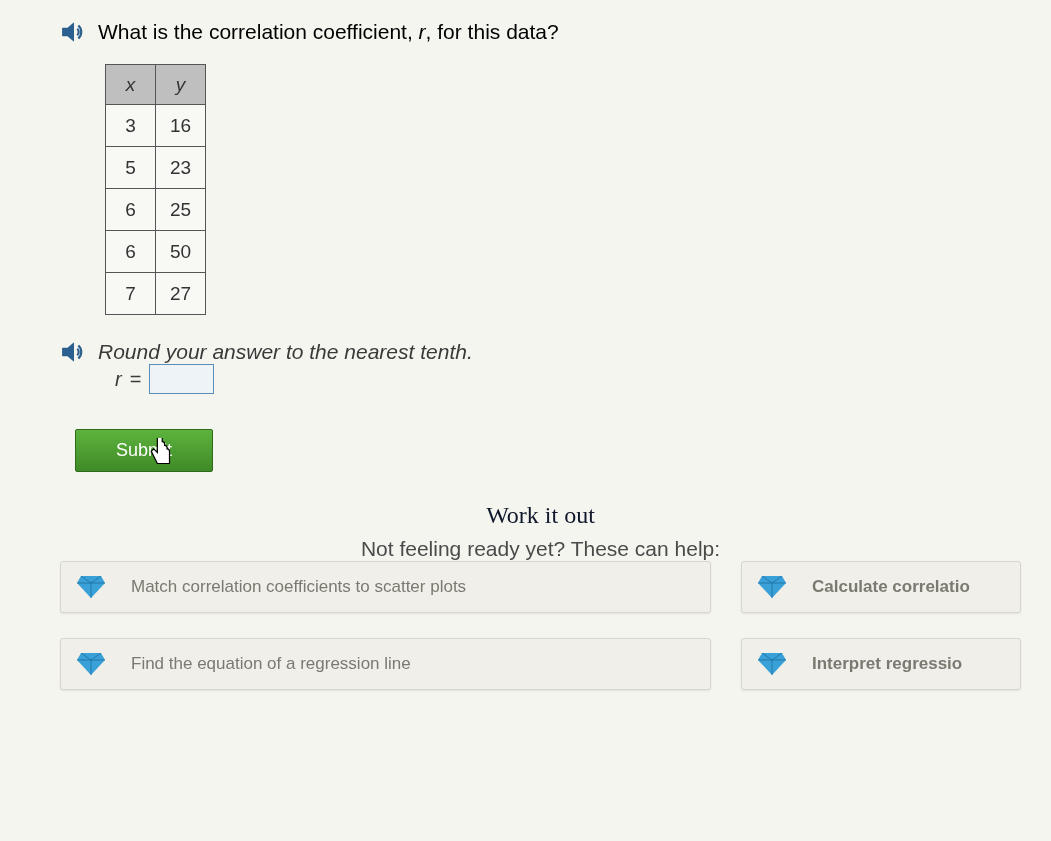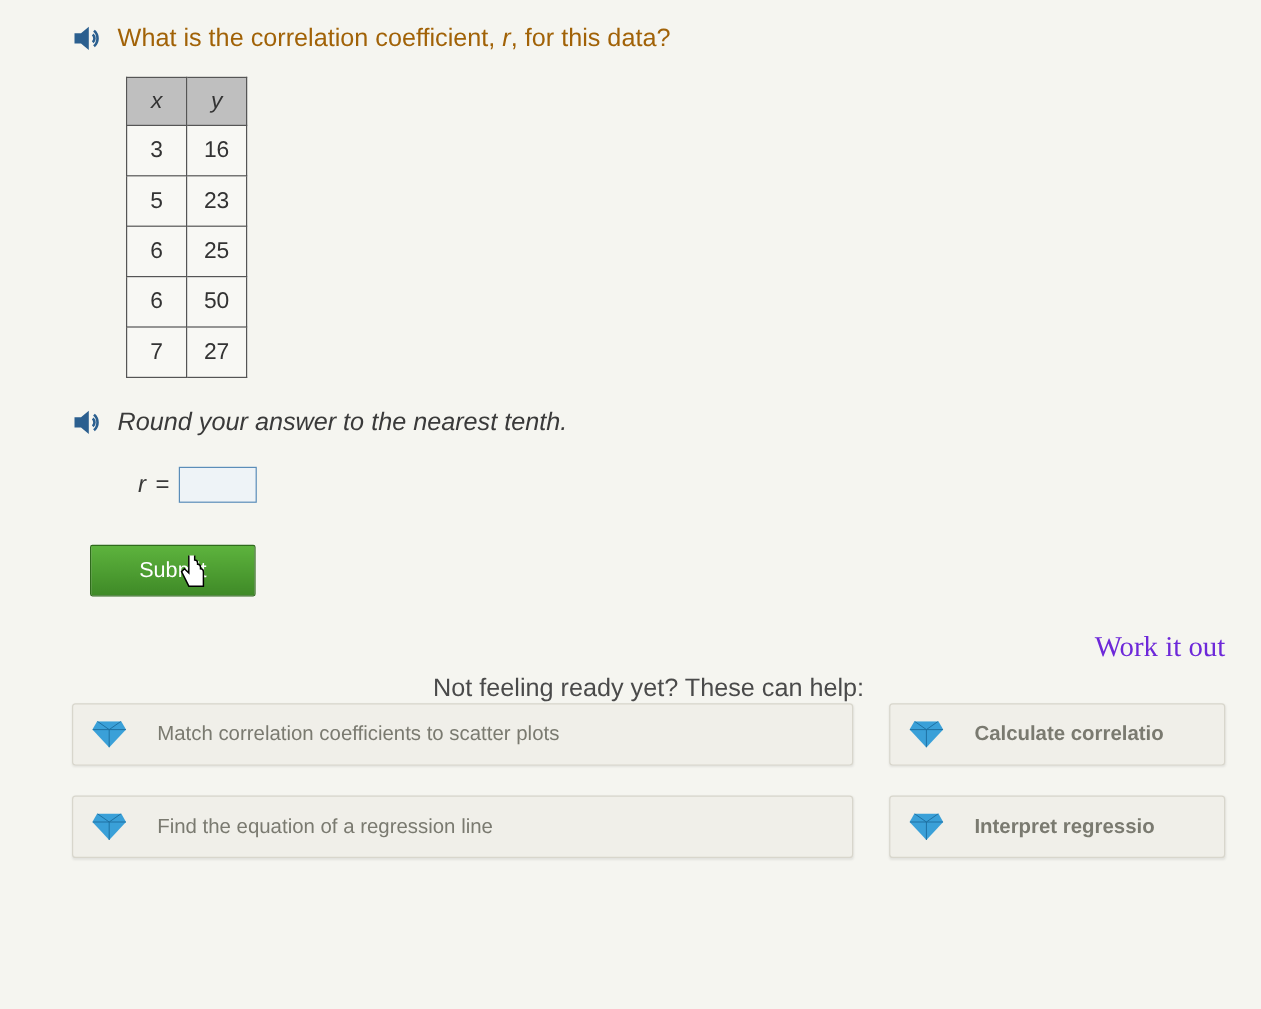--- a/index.html
+++ b/index.html
@@ -20,21 +20,21 @@
     gap: 10px;
     margin-bottom: 20px;
   }
   .speaker-icon {
     width: 28px; height: 24px; display:inline-flex; align-items:center; justify-content:center;
     cursor: pointer;
   }
   .speaker-icon svg { width: 26px; height: 22px; }
   .question-text {
     font-size: 21px;
-    color: #a16207;
+    color: #000000;
   }
   .question-text .ital { font-style: italic; }
   .data-table {
     border-collapse: collapse;
     margin: 10px 0 25px 45px;
     font-size: 19px;
     color: #333;
   }
   .data-table th {
     background: #bfbfbf;
@@ -49,21 +49,20 @@
     border: 1px solid #555;
     text-align: center;
     width: 50px;
     height: 42px;
     background: #f8f8f4;
   }
   .hint-row {
     display: flex;
     align-items: center;
     gap: 10px;
-    margin-bottom: 25px;
   }
   .hint-text {
     font-size: 21px;
     font-style: italic;
     color: #3a3a3a;
   }
   .answer-row {
     margin-left: 55px;
     font-size: 20px;
     font-style: italic;
@@ -93,24 +92,24 @@
     margin-left: 15px;
     position: relative;
   }
   .cursor-hand {
     position: absolute;
     left: 70px; top: 8px;
     width: 30px; height: 34px;
     pointer-events: none;
   }
   .work-it-out {
-    text-align: right;
+    text-align: center;
     font-family: Georgia, serif;
     font-size: 24px;
-    color: #6d28d9;
+    color: #0f172a;
     margin-top: 30px;
     margin-bottom: 8px;
   }
   .not-ready {
     text-align: center;
     font-size: 21px;
     color: #4a4a4a;
   }
   .help-row {
     display: flex;

